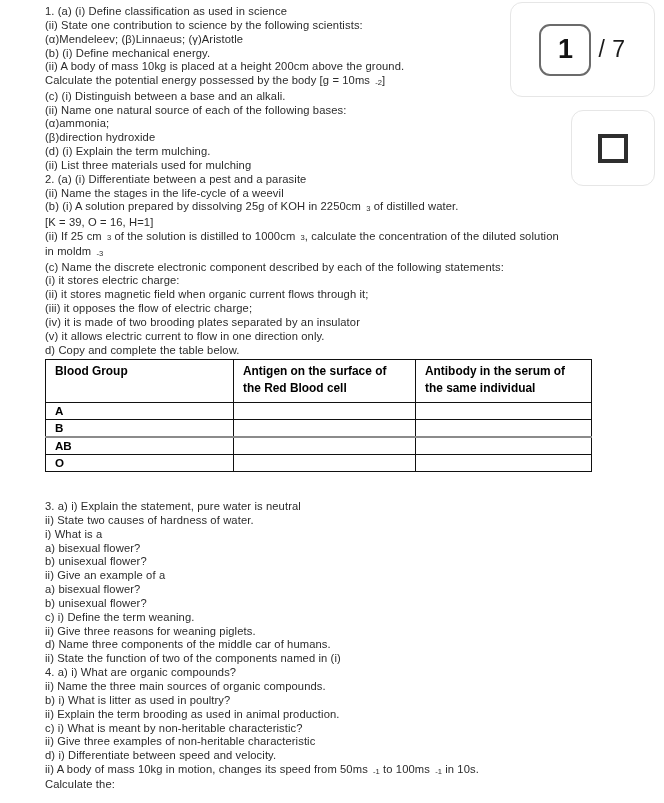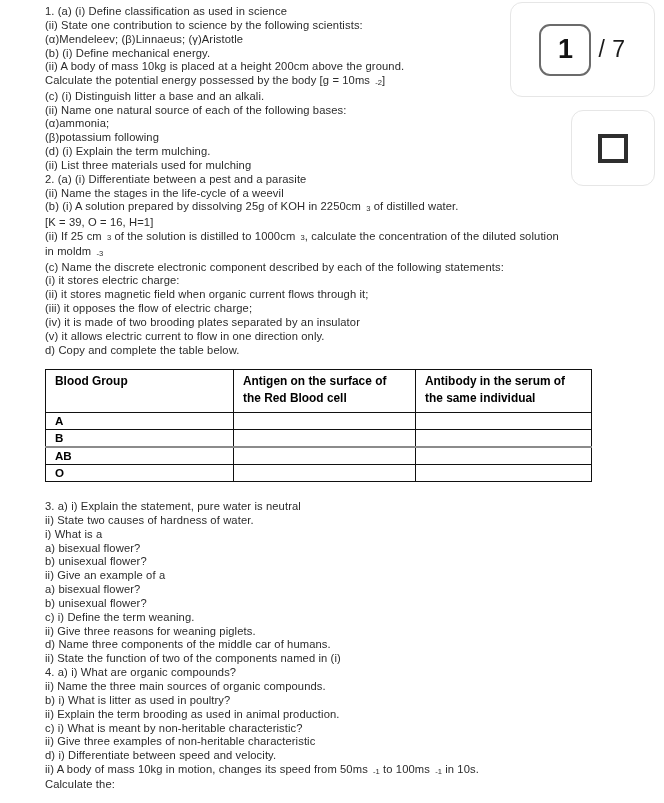--- a/index.html
+++ b/index.html
@@ -34,21 +34,21 @@
     font-size: 7.6px;
     vertical-align: -0.08em;
     padding-left: 2px;
     letter-spacing: 0;
   }
 
   
   #blood-table-wrap {
     position: absolute;
     left: 45px;
-    top: 369px;
+    top: 359px;
     width: 546px;
   }
   table.bloodtable {
     border-collapse: collapse;
     width: 546px;
     table-layout: fixed;
     font-family: "Liberation Sans", sans-serif;
   }
   table.bloodtable td {
     border: 1.4px solid #111111;
@@ -160,24 +160,24 @@
 </head>
 <body>
 
 <div id="doc-body">
     <div class="qline">1. (a) (i) Define classification as used in science</div>
     <div class="qline">(ii) State one contribution to science by the following scientists:</div>
     <div class="qline">(α)Mendeleev; (β)Linnaeus; (γ)Aristotle</div>
     <div class="qline">(b) (i) Define mechanical energy.</div>
     <div class="qline">(ii) A body of mass 10kg is placed at a height 200cm above the ground.</div>
     <div class="qline">Calculate the potential energy possessed by the body [g = 10ms <span class="sup">-2</span>]</div>
-    <div class="qline">(c) (i) Distinguish litter a base and an alkali.</div>
+    <div class="qline">(c) (i) Distinguish between a base and an alkali.</div>
     <div class="qline">(ii) Name one natural source of each of the following bases:</div>
     <div class="qline">(α)ammonia;</div>
-    <div class="qline">(β)potassium following</div>
+    <div class="qline">(β)direction hydroxide</div>
     <div class="qline">(d) (i) Explain the term mulching.</div>
     <div class="qline">(ii) List three materials used for mulching</div>
     <div class="qline">2. (a) (i) Differentiate between a pest and a parasite</div>
     <div class="qline">(ii) Name the stages in the life-cycle of a weevil</div>
     <div class="qline">(b) (i) A solution prepared by dissolving 25g of KOH in 2250cm <span class="sup">3</span> of distilled water.</div>
     <div class="qline">[K = 39, O = 16, H=1]</div>
     <div class="qline">(ii) If 25 cm <span class="sup">3</span> of the solution is distilled to 1000cm <span class="sup">3</span>, calculate the concentration of the diluted solution</div>
     <div class="qline">in moldm <span class="sup">-3</span></div>
     <div class="qline">(c) Name the discrete electronic component described by each of the following statements:</div>
     <div class="qline">(i) it stores electric charge:</div>

